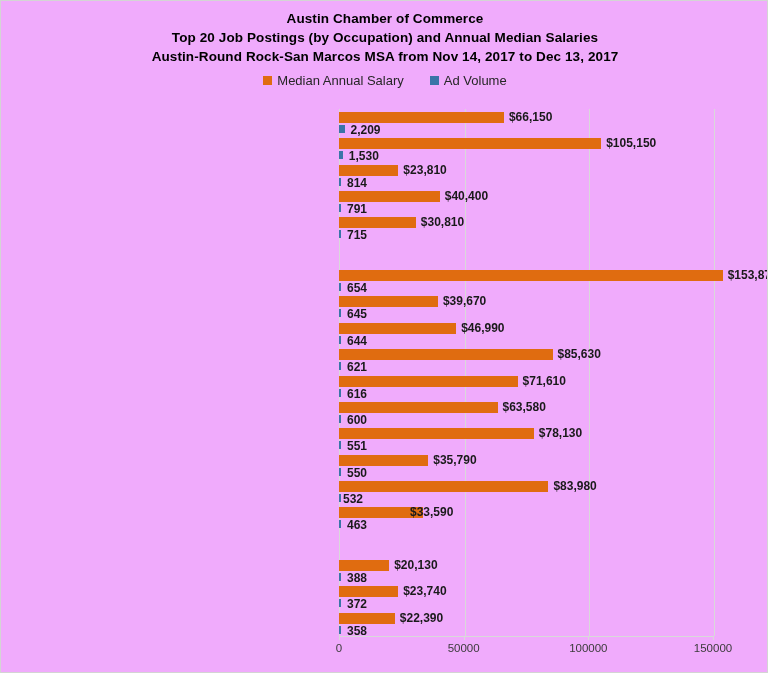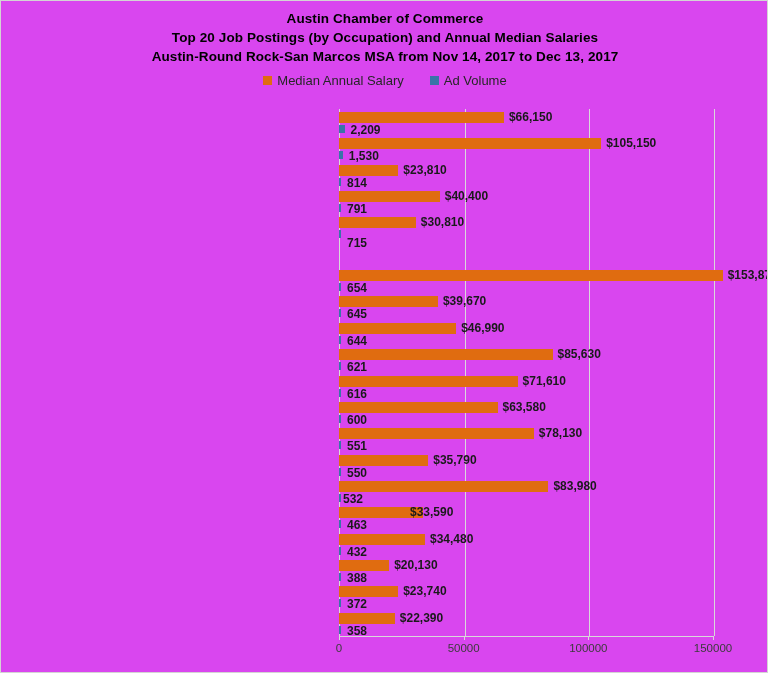--- a/index.html
+++ b/index.html
@@ -7,21 +7,21 @@
     padding: 0;
     background: #ffffff;
   }
   body {
     font-family: "Liberation Sans", sans-serif;
   }
   #chart-root {
     position: relative;
     width: 768px;
     height: 673px;
-    background: #d946ef;
+    background: #f0abfc;
     border: 1px solid #d4d4d4;
     box-sizing: border-box;
     overflow: hidden;
   }
 
   
   .title-block {
     position: absolute;
     left: 0;
     top: 8px;
@@ -196,21 +196,21 @@
       <div class="row" style="top: 79.05px; height: 26.35px;">
         <div class="bar bar-salary" style="top: 3px; width: 100.731px; background: rgb(224, 108, 16);"></div>
         <div class="bar-value val-salary" style="top: 1px; left: 105.731px;">$40,400</div>
         <div class="bar bar-volume" style="top: 16px; width: 2px; background: rgb(58, 116, 168);"></div>
         <div class="bar-value val-volume" style="top: 14px; left: 8px;">791</div>
       </div>
       <div class="row" style="top: 105.4px; height: 26.35px;">
         <div class="bar bar-salary" style="top: 3px; width: 76.8196px; background: rgb(224, 108, 16);"></div>
         <div class="bar-value val-salary" style="top: 1px; left: 81.8196px;">$30,810</div>
         <div class="bar bar-volume" style="top: 16px; width: 2px; background: rgb(58, 116, 168);"></div>
-        <div class="bar-value val-volume" style="top: 22px; left: 8px;">715</div>
+        <div class="bar-value val-volume" style="top: 14px; left: 8px;">715</div>
       </div>
       <div class="row" style="top: 158.1px; height: 26.35px;">
         <div class="bar bar-salary" style="top: 3px; width: 383.649px; background: rgb(224, 108, 16);"></div>
         <div class="bar-value val-salary" style="top: 1px; left: 388.649px;">$153,870</div>
         <div class="bar bar-volume" style="top: 16px; width: 2px; background: rgb(58, 116, 168);"></div>
         <div class="bar-value val-volume" style="top: 14px; left: 8px;">654</div>
       </div>
       <div class="row" style="top: 184.45px; height: 26.35px;">
         <div class="bar bar-salary" style="top: 3px; width: 98.9105px; background: rgb(224, 108, 16);"></div>
         <div class="bar-value val-salary" style="top: 1px; left: 103.911px;">$39,670</div>
@@ -257,26 +257,20 @@
         <div class="bar bar-salary" style="top: 3px; width: 209.39px; background: rgb(224, 108, 16);"></div>
         <div class="bar-value val-salary" style="top: 1px; left: 214.39px;">$83,980</div>
         <div class="bar bar-volume" style="top: 16px; width: 2px; background: rgb(58, 116, 168);"></div>
         <div class="bar-value val-volume" style="top: 14px; left: 4px;">532</div>
       </div>
       <div class="row" style="top: 395.25px; height: 26.35px;">
         <div class="bar bar-salary" style="top: 3px; width: 83.7511px; background: rgb(224, 108, 16);"></div>
         <div class="bar-value val-salary" style="top: 1px; left: 71px;">$33,590</div>
         <div class="bar bar-volume" style="top: 16px; width: 2px; background: rgb(58, 116, 168);"></div>
         <div class="bar-value val-volume" style="top: 14px; left: 8px;">463</div>
-      </div>
-      <div class="row" style="top: 421.6px; height: 26.35px;">
-        <div class="bar bar-salary" style="top: 3px; width: 85.9701px; background: rgb(224, 108, 16);"></div>
-        <div class="bar-value val-salary" style="top: 1px; left: 90.9701px;">$34,480</div>
-        <div class="bar bar-volume" style="top: 16px; width: 2px; background: rgb(58, 116, 168);"></div>
-        <div class="bar-value val-volume" style="top: 14px; left: 8px;">432</div>
       </div>
       <div class="row" style="top: 447.95px; height: 26.35px;">
         <div class="bar bar-salary" style="top: 3px; width: 50.1908px; background: rgb(224, 108, 16);"></div>
         <div class="bar-value val-salary" style="top: 1px; left: 55.1908px;">$20,130</div>
         <div class="bar bar-volume" style="top: 16px; width: 2px; background: rgb(58, 116, 168);"></div>
         <div class="bar-value val-volume" style="top: 14px; left: 8px;">388</div>
       </div>
       <div class="row" style="top: 474.3px; height: 26.35px;">
         <div class="bar bar-salary" style="top: 3px; width: 59.1917px; background: rgb(224, 108, 16);"></div>
         <div class="bar-value val-salary" style="top: 1px; left: 64.1917px;">$23,740</div>

